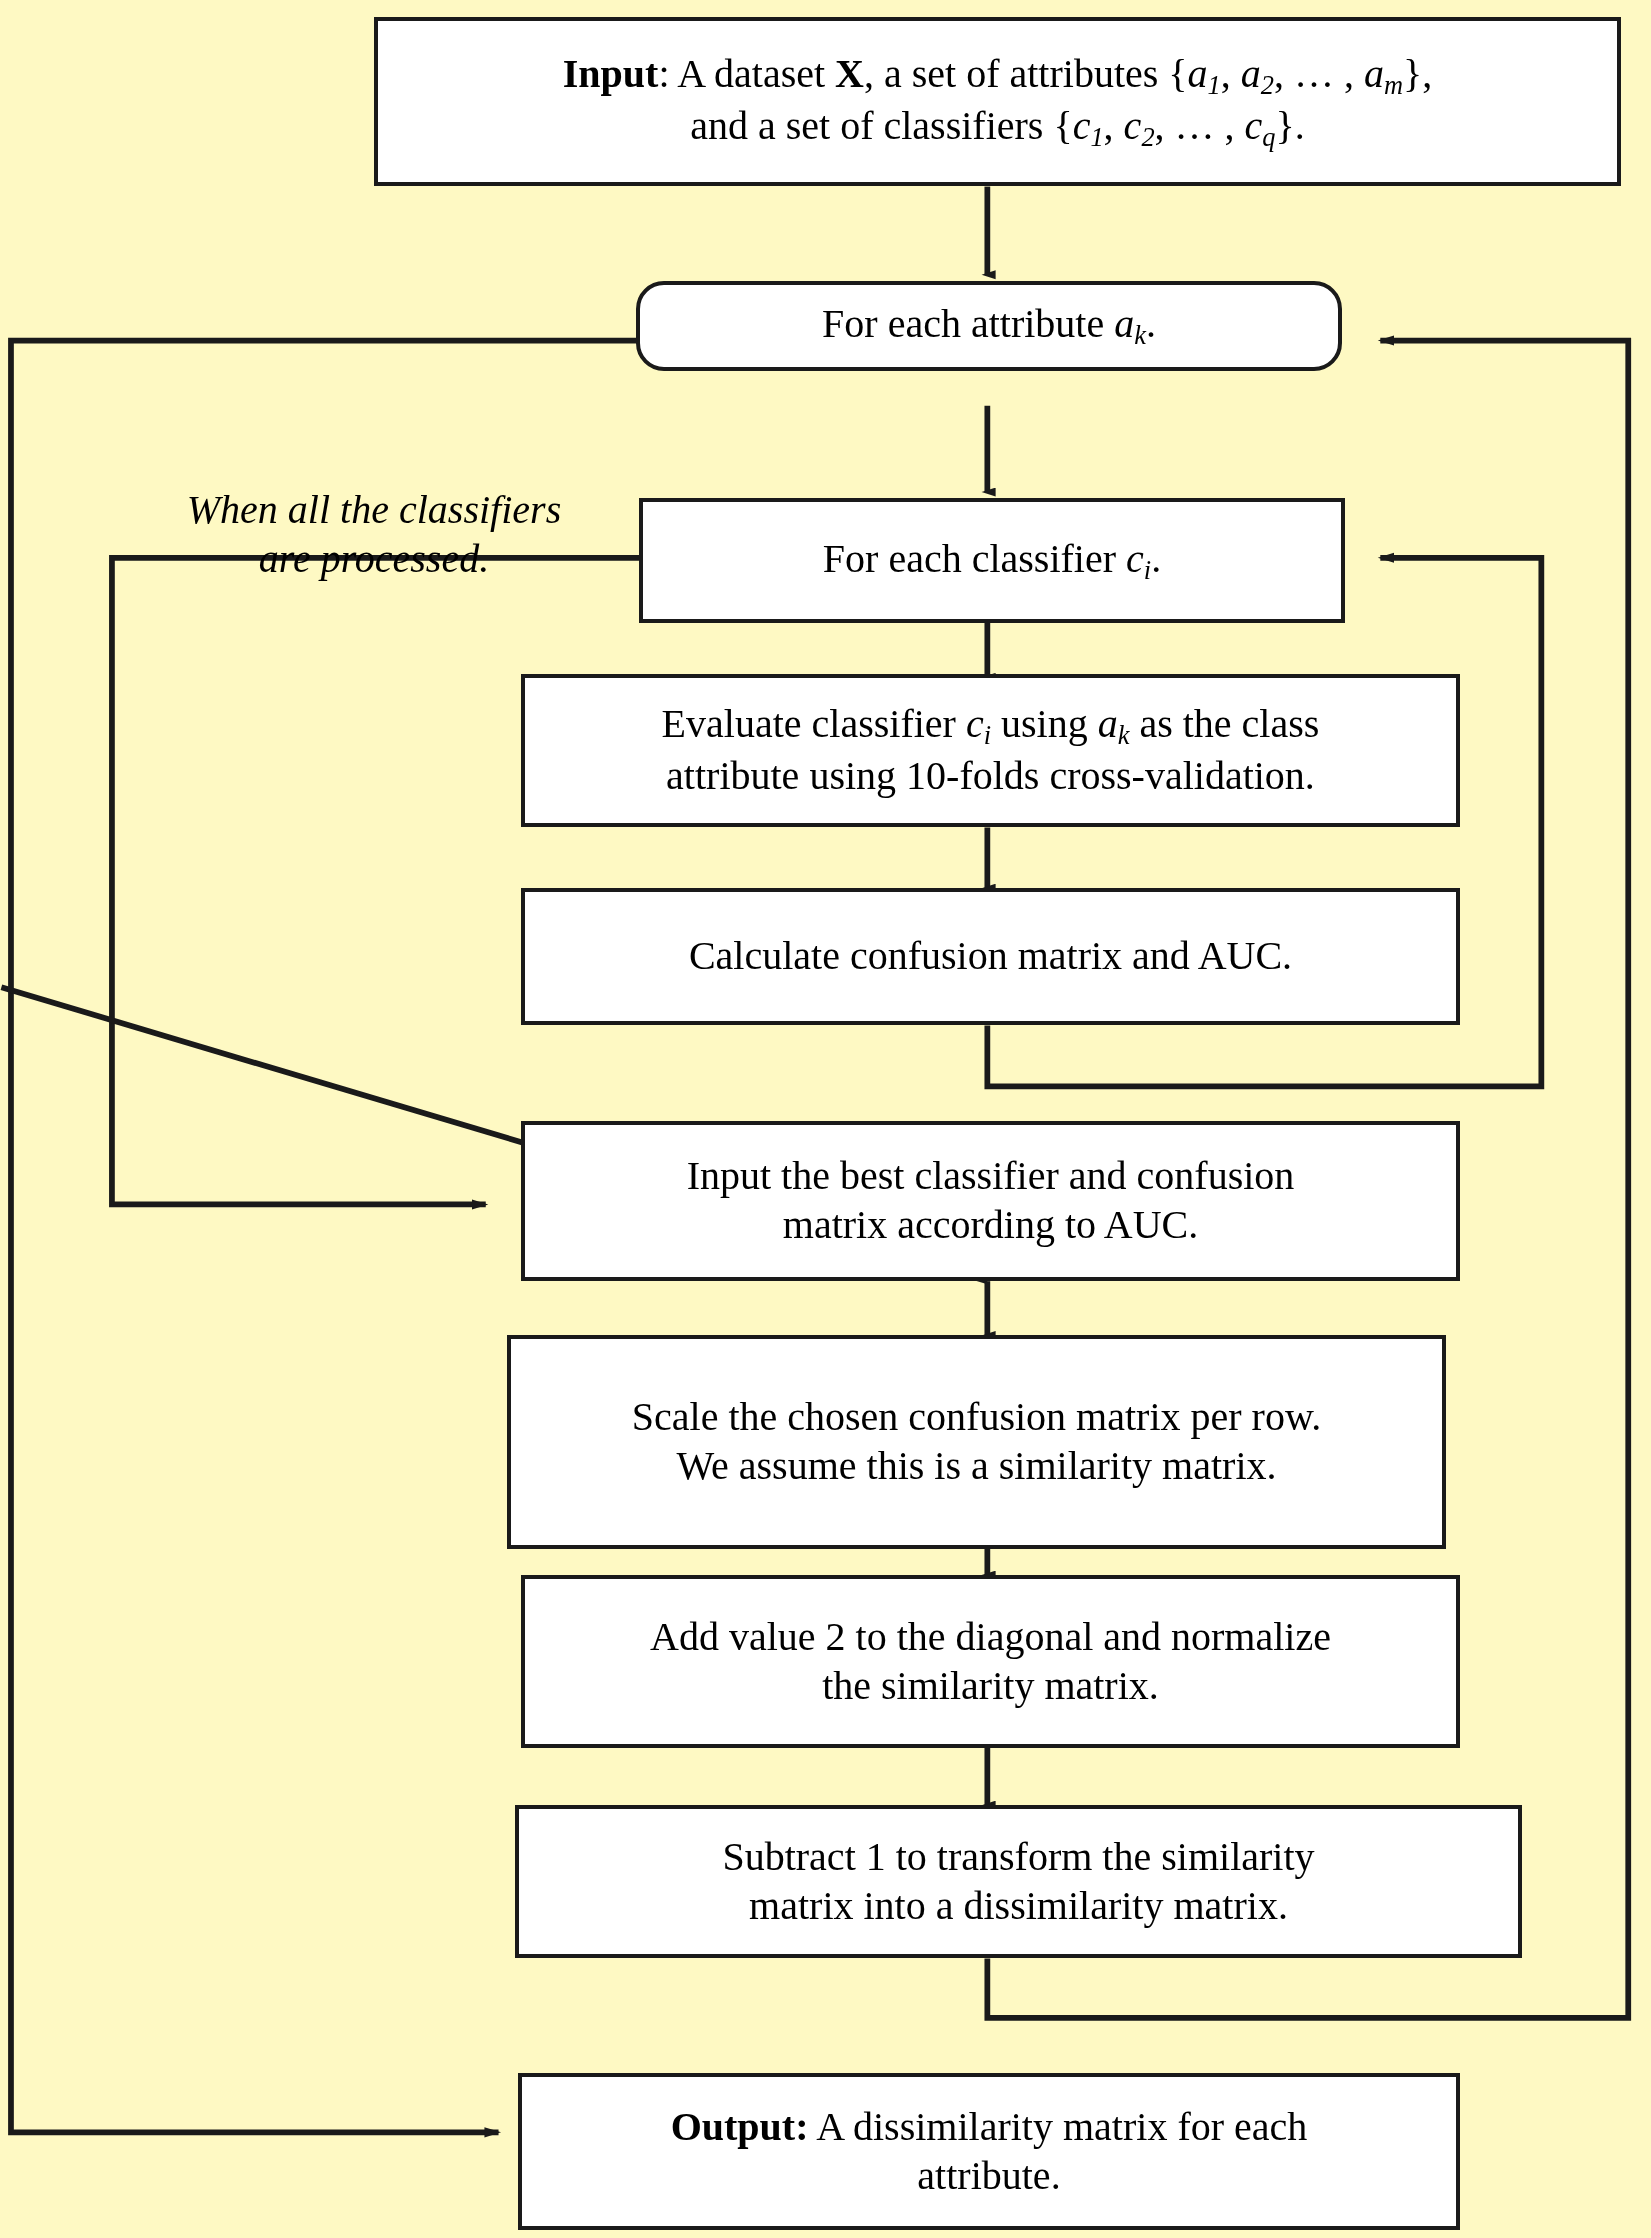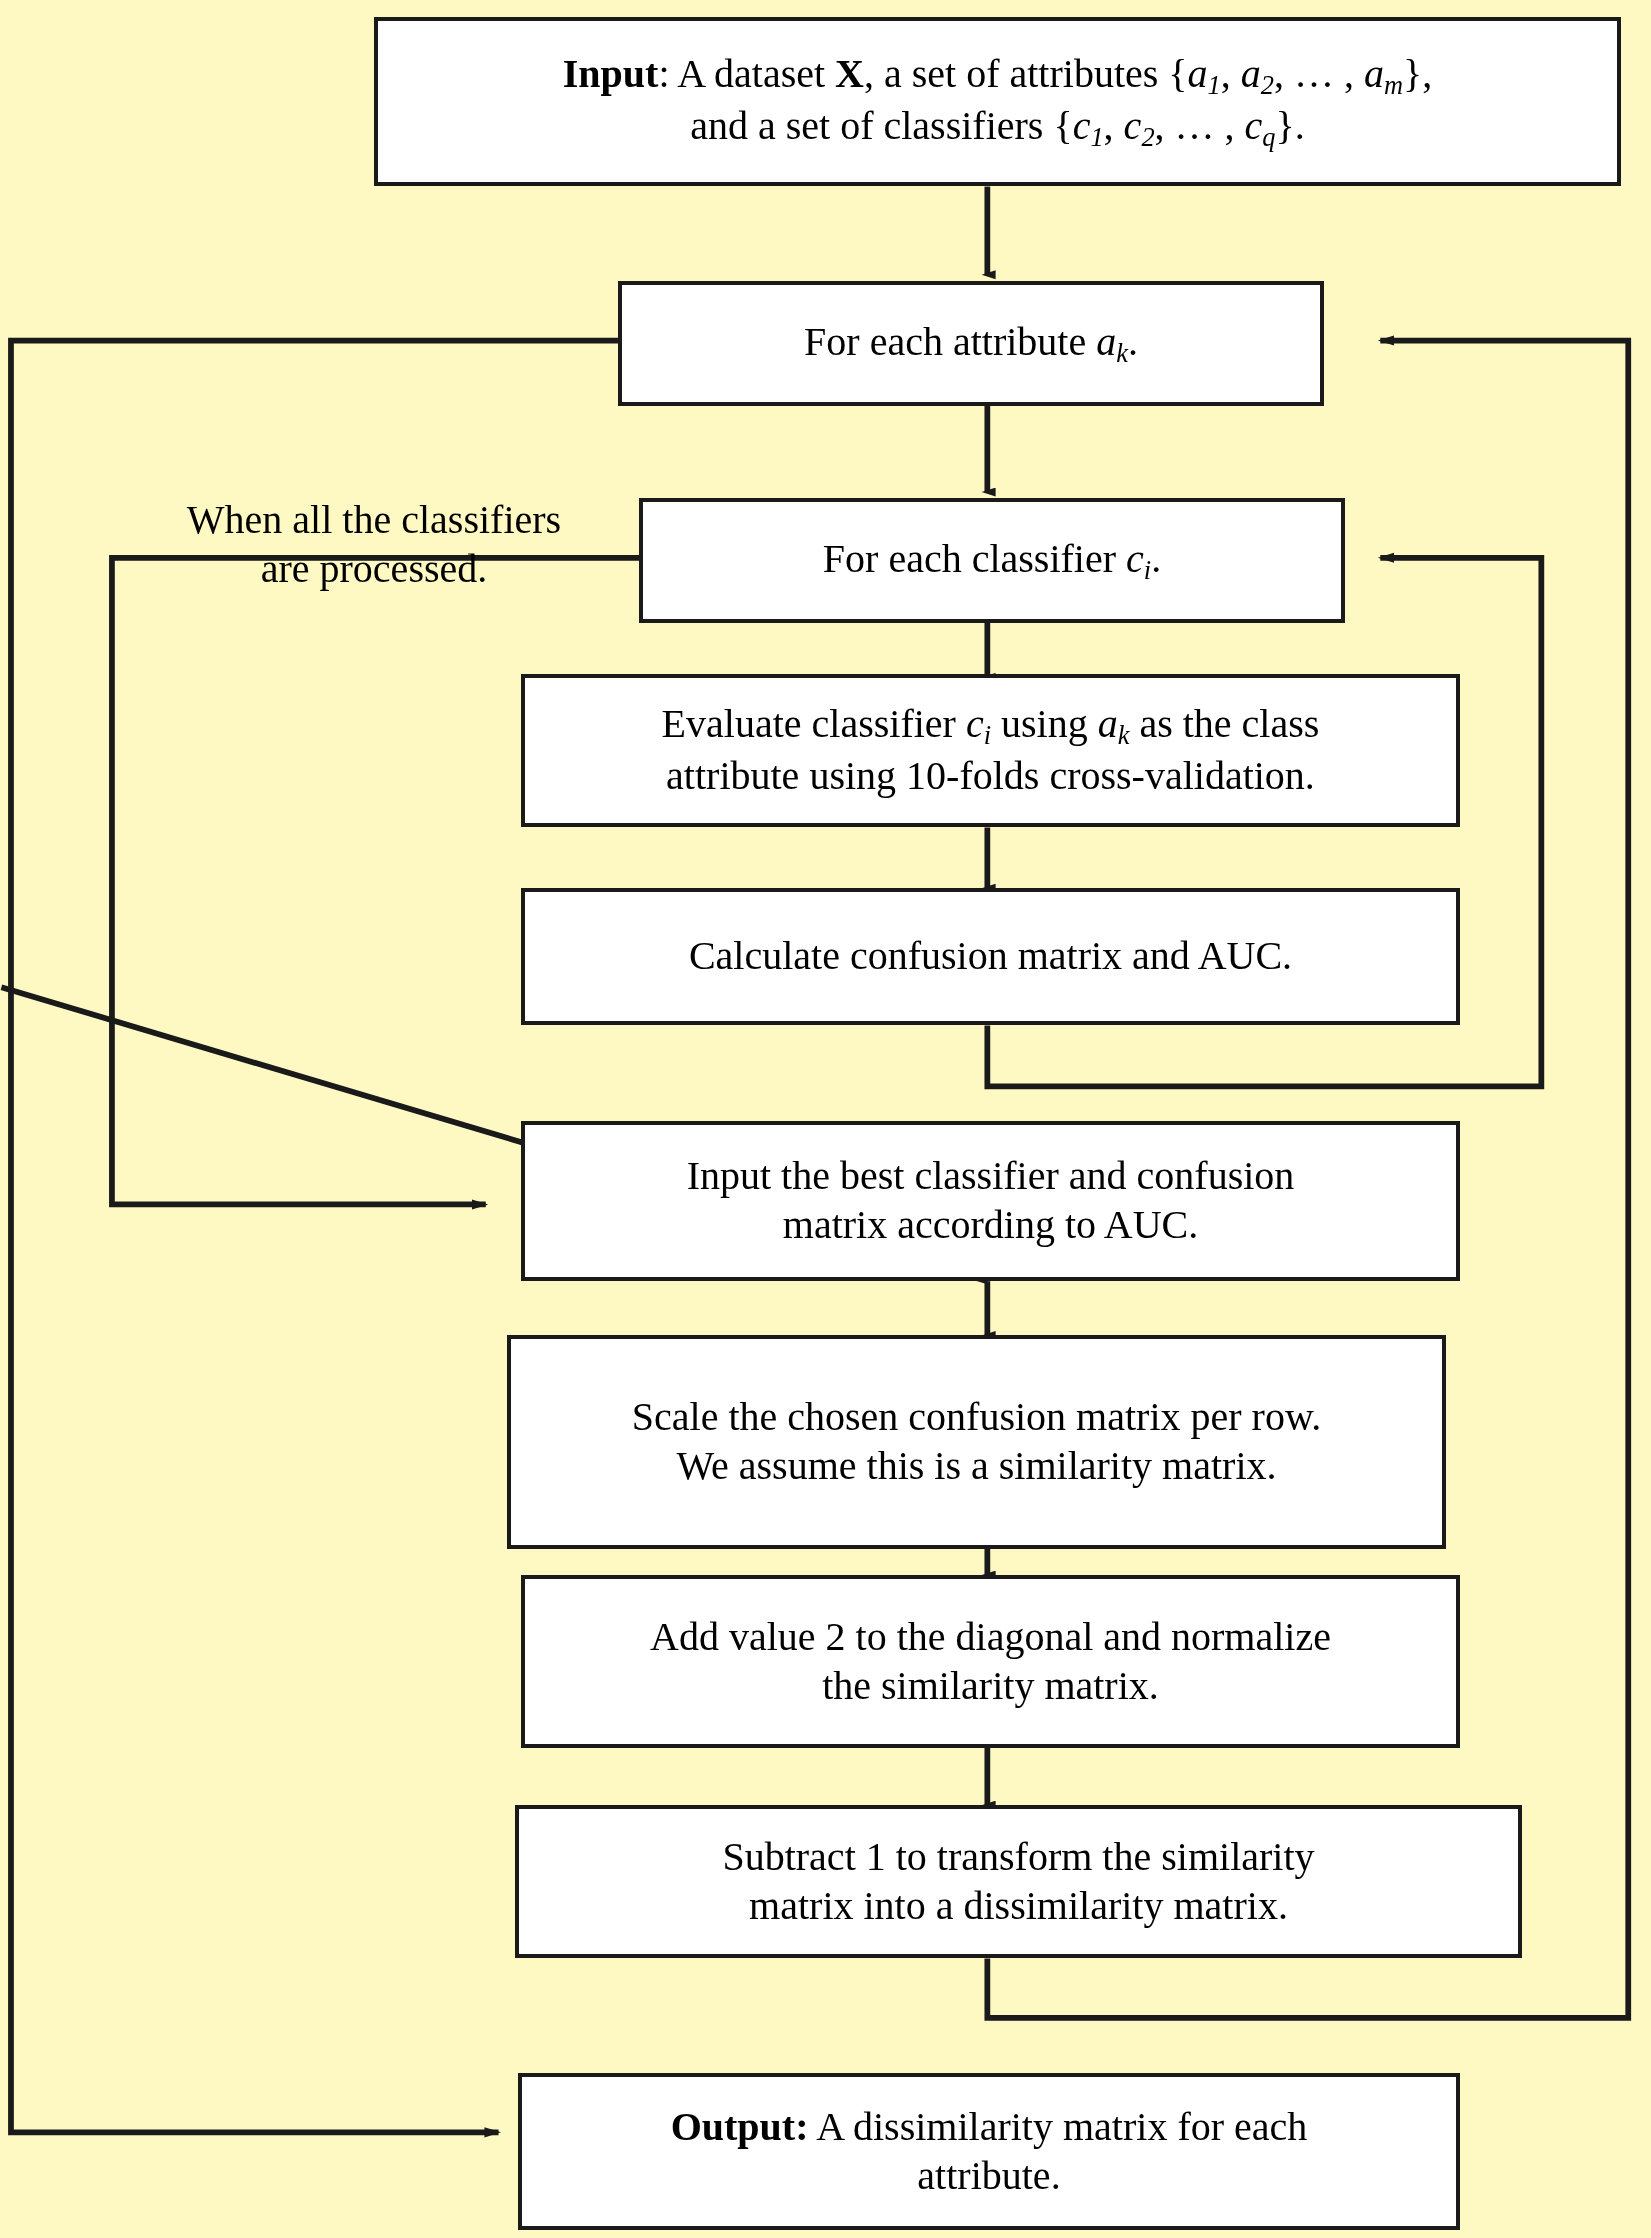--- a/index.html
+++ b/index.html
@@ -97,21 +97,21 @@
       <path d="M1545,2370 L1545,2465" marker-end="url(#arrowDown)"></path>
 
       <path d="M1545,2735 L1545,2825" marker-end="url(#arrowDown)"></path>
     </g>
   </svg>
 
   <div class="node-box" style="left:374px; top:17px; width:1247px; height:169px;">
     <div class="node-text"><span class="bd">Input</span>: A dataset <span class="bd">X</span>, a set of attributes {<span class="it">a</span><sub class="vsub">1</sub>, <span class="it">a</span><sub class="vsub">2</sub>, … , <span class="it">a</span><sub class="vsub">m</sub>},<br>and a set of classifiers {<span class="it">c</span><sub class="vsub">1</sub>, <span class="it">c</span><sub class="vsub">2</sub>, … , <span class="it">c</span><sub class="vsub">q</sub>}.</div>
   </div>
 
-  <div class="node-box" style="left:618px; top:281px; width:706px; height:125px;">
+  <div class="node-box" style="left:636px; top:281px; width:706px; height:90px;border-radius:28px;">
     <div class="node-text">For each attribute <span class="it">a</span><sub class="vsub">k</sub>.</div>
   </div>
 
   <div class="node-box" style="left:639px; top:498px; width:706px; height:125px;">
     <div class="node-text">For each classifier <span class="it">c</span><sub class="vsub">i</sub>.</div>
   </div>
 
   <div class="node-box" style="left:521px; top:674px; width:939px; height:153px;">
     <div class="node-text">Evaluate classifier <span class="it">c</span><sub class="vsub">i</sub> using <span class="it">a</span><sub class="vsub">k</sub> as the class<br>attribute using 10-folds cross-validation.</div>
   </div>
@@ -138,17 +138,17 @@
   <div class="node-box" style="left:515px; top:1805px; width:1007px; height:153px;">
     <div class="node-text">Subtract 1 to transform the similarity
 matrix into a dissimilarity matrix.</div>
   </div>
 
   <div class="node-box" style="left:518px; top:2073px; width:942px; height:157px;">
     <div class="node-text"><span class="bd">Output:</span> A dissimilarity matrix for each<br>attribute.</div>
   </div>
 
 
-  <div class="side-label" style="left:109px; top:496px; width:530px;">When all the classifiers
+  <div class="side-label" style="left:109px; top:486px; width:530px;font-style:italic;">When all the classifiers
 are processed.</div>
 
 </div>
 
 
 </body></html>

